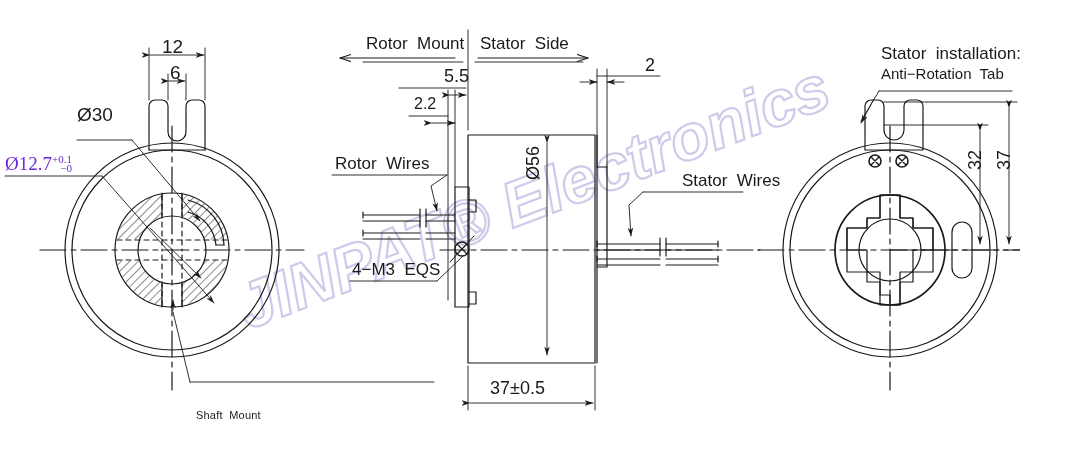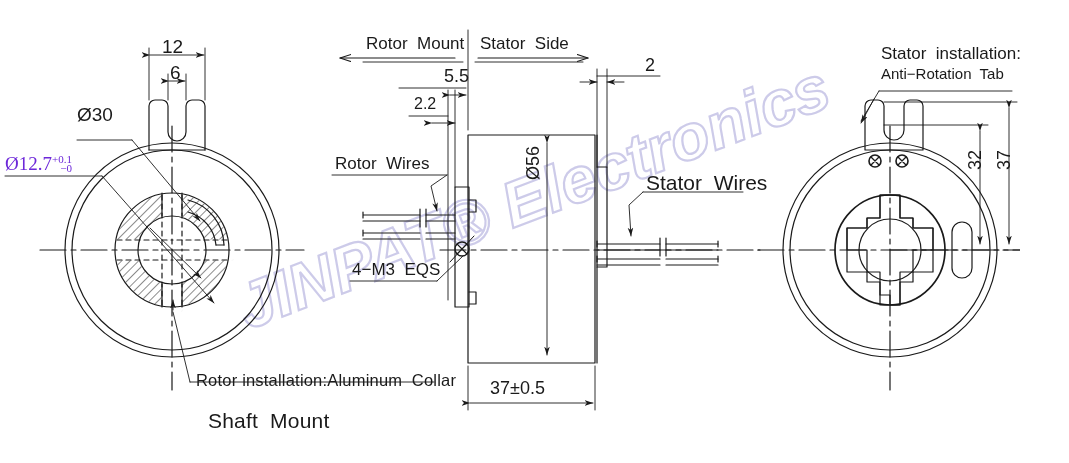--- a/index.html
+++ b/index.html
@@ -266,37 +266,36 @@
   <div class="lbl" style="left:170px;top:62px;font-size:19px;">6</div>
   <div class="lbl" style="left:77px;top:104px;font-size:19px;text-align:center;">Ø30</div>
 
   <div style="position:absolute;left:5px;top:153px;font-family:Liberation Serif, serif;font-size:19px;color:#6d28d9;white-space:nowrap;">
     <span>Ø12.7</span><span style="display:inline-block;vertical-align:-2px;line-height:9px;font-size:11px;text-align:right;">
       <span style="display:block">+0.1</span>
       <span style="display:block">−0</span>
     </span>
   </div>
 
-  <div class="lbl" style="left:196px;top:371px;font-size:16.5px;letter-spacing:0.2px;">Rotor installation:Aluminum  Collar</div>
-  <div class="lbl" style="left:208px;top:409px;font-size:21px;letter-spacing:0.2px;">Shaft  Mount</div>
+  <div class="lbl" style="left:196px;top:409px;font-size:11px;letter-spacing:0.2px;">Shaft  Mount</div>
 
   <div class="lbl" style="left:366px;top:34px;font-size:17px;">Rotor  Mount</div>
   <div class="lbl" style="left:480px;top:34px;font-size:17px;">Stator  Side</div>
 
   <div class="lbl" style="left:416px;top:66px;font-size:18px;margin-left:28px;">5.5</div>
   <div class="lbl" style="left:414px;top:95px;font-size:16px;">2.2</div>
   <div class="lbl" style="left:645px;top:55px;font-size:18px;">2</div>
 
   <div style="position:absolute;left:523px;top:180px;width:22px;height:70px;transform:rotate(-90deg);transform-origin:left top;
               font-family:'Liberation Sans',sans-serif;font-size:18px;color:#1a1a1a;white-space:nowrap;">Ø56</div>
 
   <div class="lbl" style="left:490px;top:378px;font-size:18px;">37±0.5</div>
 
   <div class="lbl" style="left:335px;top:154px;font-size:17px;">Rotor  Wires</div>
-  <div class="lbl" style="left:646px;top:171px;font-size:21px;">Stator  Wires</div>
+  <div class="lbl" style="left:682px;top:171px;font-size:17px;">Stator  Wires</div>
   <div class="lbl" style="left:352px;top:260px;font-size:17px;">4−M3  EQS</div>
 
   <div class="lbl" style="left:881px;top:44px;font-size:17px;">Stator  installation:</div>
   <div class="lbl" style="left:881px;top:65px;font-size:15px;">Anti−Rotation  Tab</div>
 
   <div style="position:absolute;left:965px;top:170px;transform:rotate(-90deg);transform-origin:left top;
               font-family:'Liberation Sans',sans-serif;font-size:18px;color:#1a1a1a;white-space:nowrap;">32</div>
   <div style="position:absolute;left:994px;top:170px;transform:rotate(-90deg);transform-origin:left top;
               font-family:'Liberation Sans',sans-serif;font-size:18px;color:#1a1a1a;white-space:nowrap;">37</div>
 

